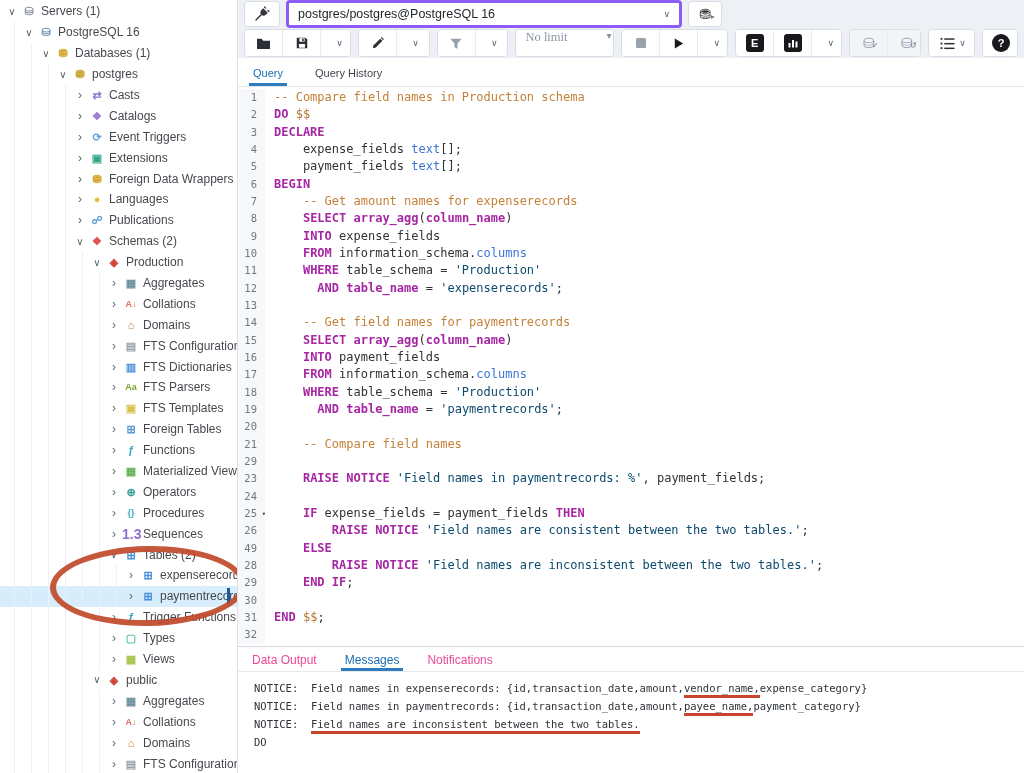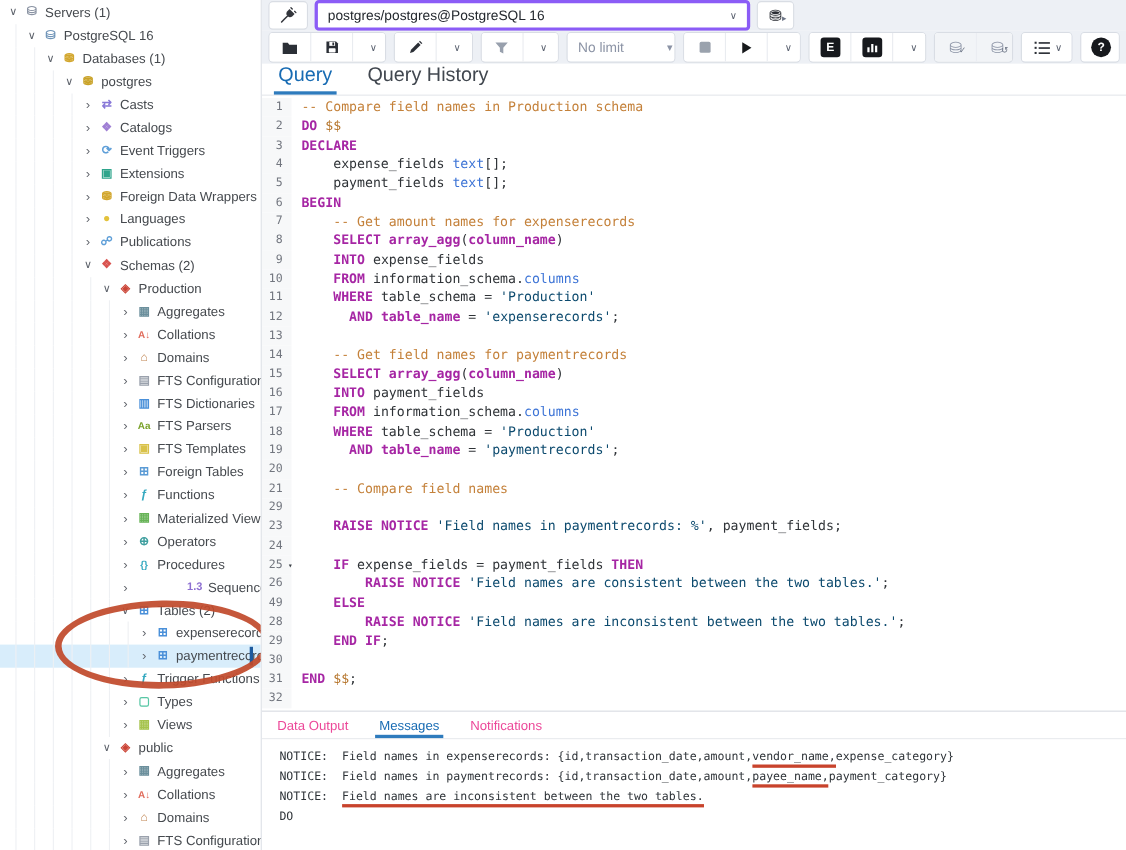--- a/index.html
+++ b/index.html
@@ -23,28 +23,28 @@
   .main{flex:1;display:flex;flex-direction:column;min-width:0;}
   .tb1{height:28px;flex:none;background:#edf0f5;display:flex;align-items:center;padding:0 6px;gap:6px;}
   .tb2{height:30px;flex:none;background:#edf0f5;display:flex;align-items:center;padding:0 6px;gap:7px;}
   .icon-btn{background:#fff;border:1px solid #d9dde4;border-radius:4px;height:24px;min-width:34px;display:flex;align-items:center;justify-content:center;}
   .conn-select{display:flex;align-items:center;justify-content:space-between;background:#fff;border:3px solid #8b5cf6;border-radius:4px;height:22px;width:372px;padding:0 9px;font-size:12.5px;color:#23282e;cursor:pointer;}
   .btn-group{display:flex;background:#fff;border:1px solid #d9dde4;border-radius:4px;overflow:hidden;height:26px;align-items:stretch;}
   .btn{min-width:27px;padding:0 5px;display:flex;align-items:center;justify-content:center;border-left:1px solid #e9ecf0;cursor:pointer;background:#fff;}
   .btn:first-child{border-left:none;}
   .btn.gray{background:#f2f4f7;}
   .chev{font-size:9px;color:#5b6270;}
-  .limit{min-width:86px;justify-content:space-between;font-size:12.5px;color:#8b93a5;display:flex;align-items:center;padding:0 9px;cursor:pointer;}
+  .limit{min-width:86px;justify-content:space-between;font-size:12.5px;color:#8b93a5;display:flex;align-items:flex-start;padding:0 9px;cursor:pointer;font-family:Liberation Serif, serif;}
   .badge-dark{width:18px;height:18px;background:#17191d;color:#fff;border-radius:3px;font-size:11px;font-weight:bold;display:flex;align-items:center;justify-content:center;}
   .badge-round{width:18px;height:18px;background:#17191d;color:#fff;border-radius:50%;font-size:11px;font-weight:bold;display:flex;align-items:center;justify-content:center;}
   .dbglyph{font-size:14px;color:#8b93a5;position:relative;line-height:14px;}
   .dbglyph .mini{position:absolute;right:-4px;bottom:-3px;font-size:8px;color:#6e7686;}
 
   .tabbar{height:28px;flex:none;background:#fff;border-bottom:1px solid #e4e7ec;display:flex;align-items:flex-end;padding-left:13px;gap:28px;}
-  .tab{font-size:18px;color:#41474f;padding:6px 2px 7px;position:relative;cursor:pointer;}
+  .tab{font-size:11px;color:#41474f;padding:6px 2px 7px;position:relative;cursor:pointer;}
   .tab.active{color:#176bb3;}
   .tab.active::after{content:"";position:absolute;left:-2px;right:-2px;bottom:0;height:3px;background:#2e7bbd;}
 
   
   .editor{height:557px;flex:none;overflow:hidden;font-family:"DejaVu Sans Mono",monospace;font-size:12px;padding-top:2px;cursor:text;}
   .line{display:flex;height:17.34px;line-height:17.34px;white-space:pre;}
   .ln{width:27px;flex:none;background:#f7f8f9;color:#72767f;font-size:10.5px;text-align:right;padding-right:8px;position:relative;box-sizing:border-box;}
   .fold{position:absolute;right:-1px;top:1px;font-size:7px;color:#3c4046;}
   .code{padding-left:9px;}
   .kw{color:#a626a4;font-weight:bold;}
@@ -312,21 +312,21 @@
           <span class="tlabel">Procedures</span>
         </div>
         <div class="trow">
           <span class="g"></span>
           <span class="g"></span>
           <span class="g"></span>
           <span class="g"></span>
           <span class="g"></span>
           <span class="g"></span>
           <span class="arrow closed">›</span>
-          <span class="ti" style="color: rgb(141, 111, 209); font-size: 10px; margin-left: 46px;">1.3</span>
+          <span class="ti" style="color: rgb(141, 111, 209); font-size: 14px;">1.3</span>
           <span class="tlabel">Sequences</span>
         </div>
         <div class="trow">
           <span class="g"></span>
           <span class="g"></span>
           <span class="g"></span>
           <span class="g"></span>
           <span class="g"></span>
           <span class="g"></span>
           <span class="arrow">∨</span>

